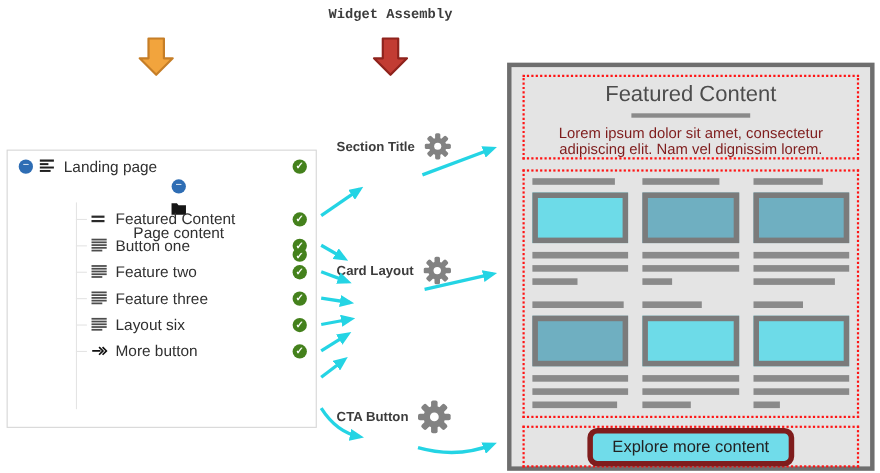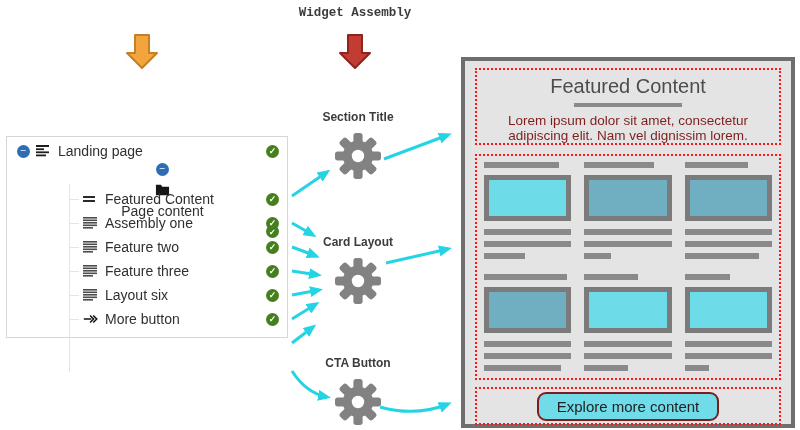--- a/index.html
+++ b/index.html
@@ -9,21 +9,21 @@
     background:#fff; font-family:"Liberation Sans", sans-serif;
   }
   
   .hdr-label { position:absolute; font-size:12.5px; font-weight:bold; color:#3c3c3c; text-align:center; }
   #hdr-left  { left:28px;  top:6px; width:222px; }
   #hdr-right { left:295px; top:6px; width:120px;font-family:Liberation Mono, monospace; }
   .big-arrow { position:absolute; }
 
   
   .tree-panel {
-    position:absolute; left:6px; top:136px; width:282px; height:202px;
+    position:absolute; left:6px; top:136px; width:282px; height:253px;
     background:#fff; border:1px solid #d6d6d6; padding-top:2px;
   }
   .guide-v { position:absolute; left:62px; top:47px; height:188px; border-left:1px solid #e4e4e4; }
   .tree-row { display:flex; align-items:center; height:24px; gap:6px; cursor:default; }
   .tree-row.lvl-0 { padding-left:10px; }
   .tree-row.lvl-1 { padding-left:31px;flex-direction:column; }
   .tree-row.lvl-2 { padding-left:62px; }
   .tree-row.lvl-2::before { content:""; width:10px; height:1px; background:#e4e4e4; margin-right:-2px; }
   .expander {
     width:13px; height:13px; border-radius:50%; background:#2e6db4; color:#fff;
@@ -34,22 +34,22 @@
   .tree-icon svg { width:15px; height:14px; }
   .tree-label { font-size:14px; color:#303030; white-space:nowrap; }
   .check {
     margin-left:auto; margin-right:8px; flex:none;
     width:13px; height:13px; border-radius:50%; background:#44811c; color:#fff;
     display:flex; align-items:center; justify-content:center; font-size:9px; font-weight:bold;
   }
   .check::before { content:"\2713"; }
 
   
-  .widget { position:absolute; left:306px; width:104px; display:flex; flex-direction:column; align-items:center; gap:9px; }
-  #widget-1 { top:110px; } #widget-2 { top:235px; } #widget-3 { top:356px;justify-content:flex-end; }
+  .widget { position:absolute; left:306px; width:104px; display:flex; flex-direction:row; align-items:center; gap:9px; }
+  #widget-1 { top:110px; } #widget-2 { top:223px; } #widget-3 { top:356px;justify-content:flex-end; }
   .widget-label { font-size:12px; font-weight:bold; color:#3c3c3c; white-space:nowrap; }
 
   
   .overlay { position:absolute; left:0; top:0; pointer-events:none; }
 
   
   .preview-panel {
     position:absolute; left:461px; top:57px; width:334px; height:371px;
     background:#e4e4e4; border:4px solid #6e6e6e;
   }
@@ -65,21 +65,21 @@
 
   .card { display:flex; flex-direction:column; }
   .card-titlebar { height:6px; background:#8a8a8a; margin:1px 0 7px; }
   .card-image { height:46px; border:5px solid #7b7b7b; }
   .img-bright { background:#6ddbe8; }
   .img-muted  { background:#6fafc1; }
   .card-line { height:6px; background:#8a8a8a; margin-top:8px; }
   .card-line + .card-line { margin-top:6px; }
 
   .cta-button {
-    background:#70dcea; border:2px solid #7f1d1d; border-radius:9px;
+    background:#70dcea; border:5px solid #7f1d1d; border-radius:9px;
     padding:4px 18px; font-size:15px; color:#222;
     font-family:"Liberation Sans", sans-serif; cursor:pointer;
   }
 </style>
 </head>
 <body>
 
 <div class="canvas">
 
   <div class="hdr-label" id="hdr-right">Widget Assembly</div>
@@ -141,21 +141,21 @@
             <svg viewBox="0 0 15 14">
               <g fill="#4d4d4d">
                 <rect x="0" y="1" width="14" height="1.6"></rect>
                 <rect x="0" y="3.5" width="14" height="1.6"></rect>
                 <rect x="0" y="6" width="14" height="1.6"></rect>
                 <rect x="0" y="8.5" width="14" height="1.6"></rect>
                 <rect x="0" y="11" width="10" height="1.6"></rect>
               </g>
             </svg>
           </span>
-    <span class="tree-label">Assembly one</span>
+    <span class="tree-label">Button one</span>
     <span class="check"></span>
   </div>
 
   <div class="tree-row lvl-2">
 
     <span class="tree-icon">
             <svg viewBox="0 0 15 14">
               <g fill="#4d4d4d">
                 <rect x="0" y="1" width="14" height="1.6"></rect>
                 <rect x="0" y="3.5" width="14" height="1.6"></rect>

